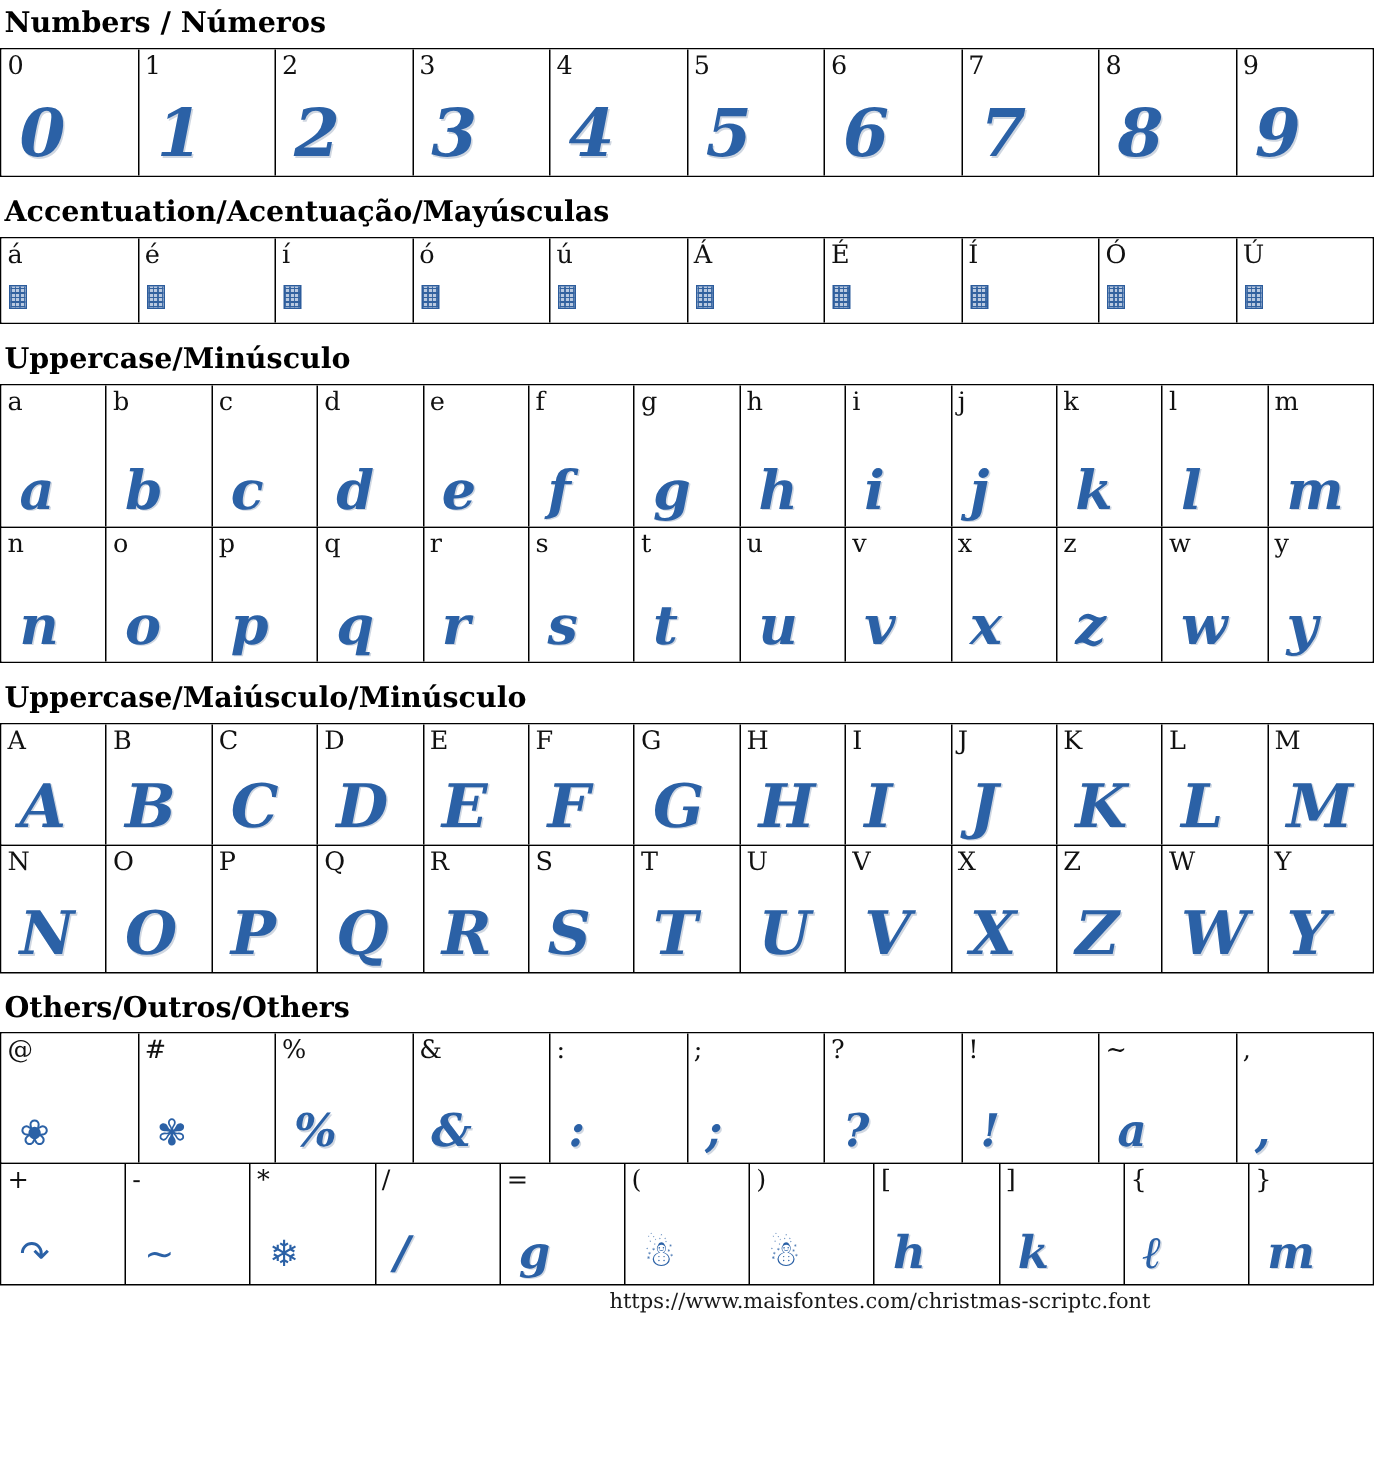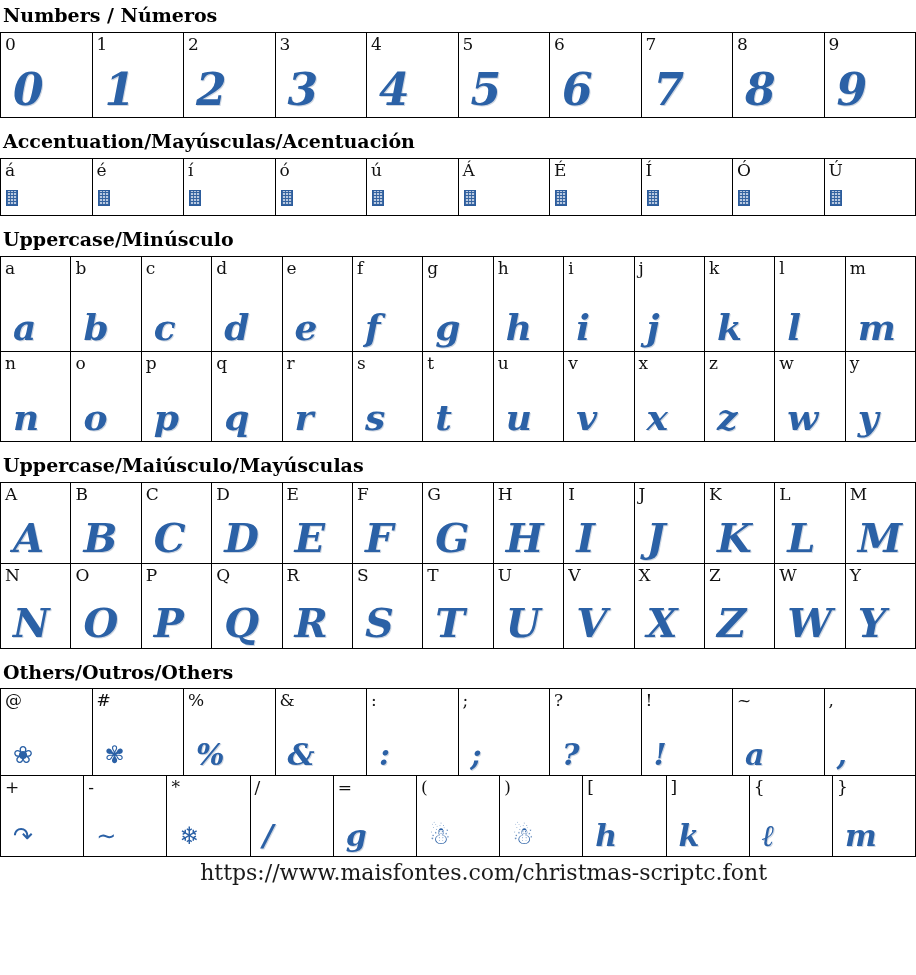--- a/index.html
+++ b/index.html
@@ -58,21 +58,21 @@
   .sec-lowercase .glyph{font-size:36px;}
   .sec-uppercase .row.r0{height:82px;}
   .sec-uppercase .row.r1{height:86px;}
   .sec-uppercase .glyph{font-size:40px;}
   .sec-others .row.r0{height:88px;}
   .sec-others .row.r1{height:82px;}
   .sec-others .glyph{font-size:30px;}
   .sec-others .glyph.pict{font-size:24px;padding-bottom:9px;}
   .url-line{
     font-family:"DejaVu Serif",serif;
-    font-size:22px;color:#1a1a1a;
+    font-size:14px;color:#1a1a1a;
     text-align:right;margin-top:3px;padding-right:1px;
   }
 </style>
 </head>
 <body>
 
 <main class="page">
   <div id="sections">
       <section class="sec-numbers">
         <h2 class="sec-title">Numbers / Números</h2>
@@ -115,21 +115,21 @@
               <span class="glyph">8</span>
             </div>
             <div class="cell">
               <span class="label">9</span>
               <span class="glyph">9</span>
             </div>
           </div>
         </div>
       </section>
       <section class="sec-accentuation">
-        <h2 class="sec-title">Accentuation/Mayúsculas/Acentuación</h2>
+        <h2 class="sec-title">Accentuation/Acentuação/Mayúsculas</h2>
         <div class="grid">
           <div class="row r0">
             <div class="cell">
               <span class="label">á</span>
               <span class="tofu"></span>
             </div>
             <div class="cell">
               <span class="label">é</span>
               <span class="tofu"></span>
             </div>
@@ -275,21 +275,21 @@
               <span class="glyph">w</span>
             </div>
             <div class="cell">
               <span class="label">y</span>
               <span class="glyph">y</span>
             </div>
           </div>
         </div>
       </section>
       <section class="sec-uppercase">
-        <h2 class="sec-title">Uppercase/Maiúsculo/Mayúsculas</h2>
+        <h2 class="sec-title">Uppercase/Maiúsculo/Minúsculo</h2>
         <div class="grid">
           <div class="row r0">
             <div class="cell">
               <span class="label">A</span>
               <span class="glyph">A</span>
             </div>
             <div class="cell">
               <span class="label">B</span>
               <span class="glyph">B</span>
             </div>

